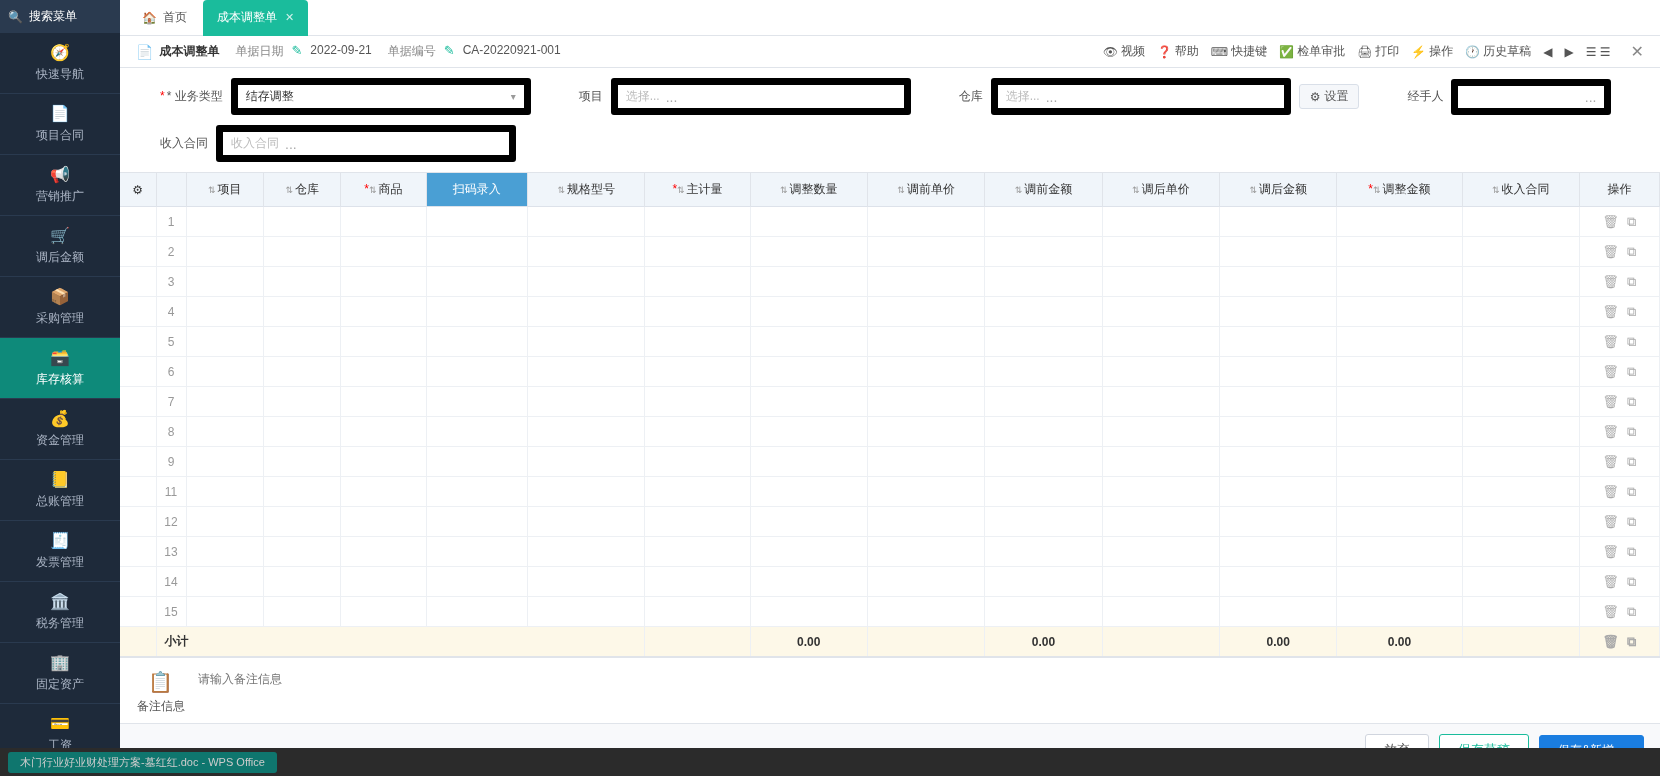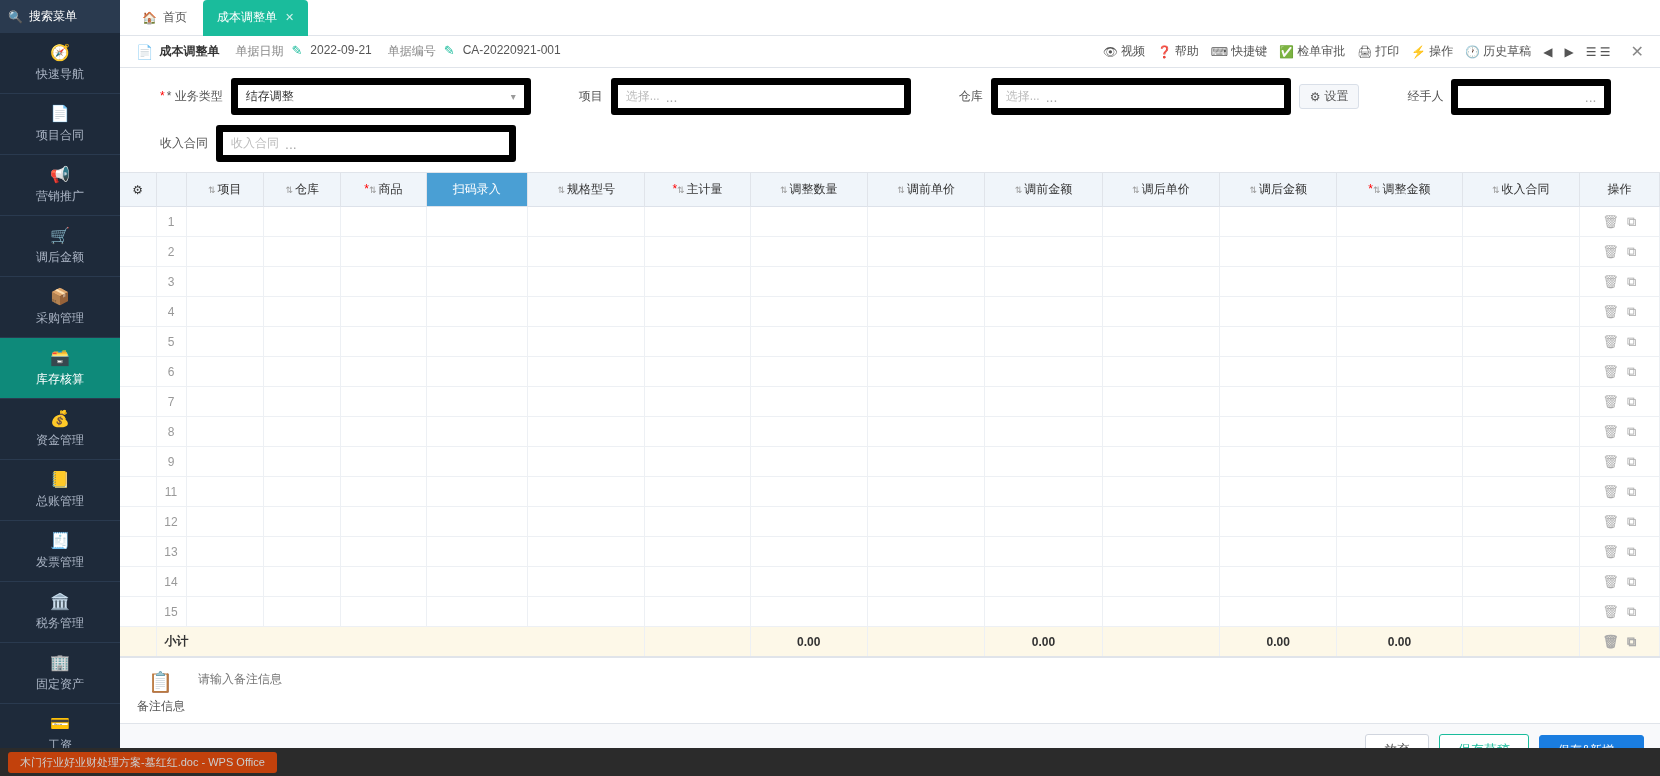--- a/index.html
+++ b/index.html
@@ -288,21 +288,21 @@
       right: 0;
       background: #2b2b2b;
       height: 28px;
       display: flex;
       align-items: center;
       padding: 0 8px;
       gap: 4px;
       z-index: 1000;
     }
     .taskbar-item {
-      background: #c2410c;
+      background: #0f766e;
       color: #ccc;
       padding: 3px 12px;
       border-radius: 3px;
       font-size: 11px;
       cursor: pointer;
       white-space: nowrap;
       overflow: hidden;
       text-overflow: ellipsis;
       max-width: 280px;
     }

